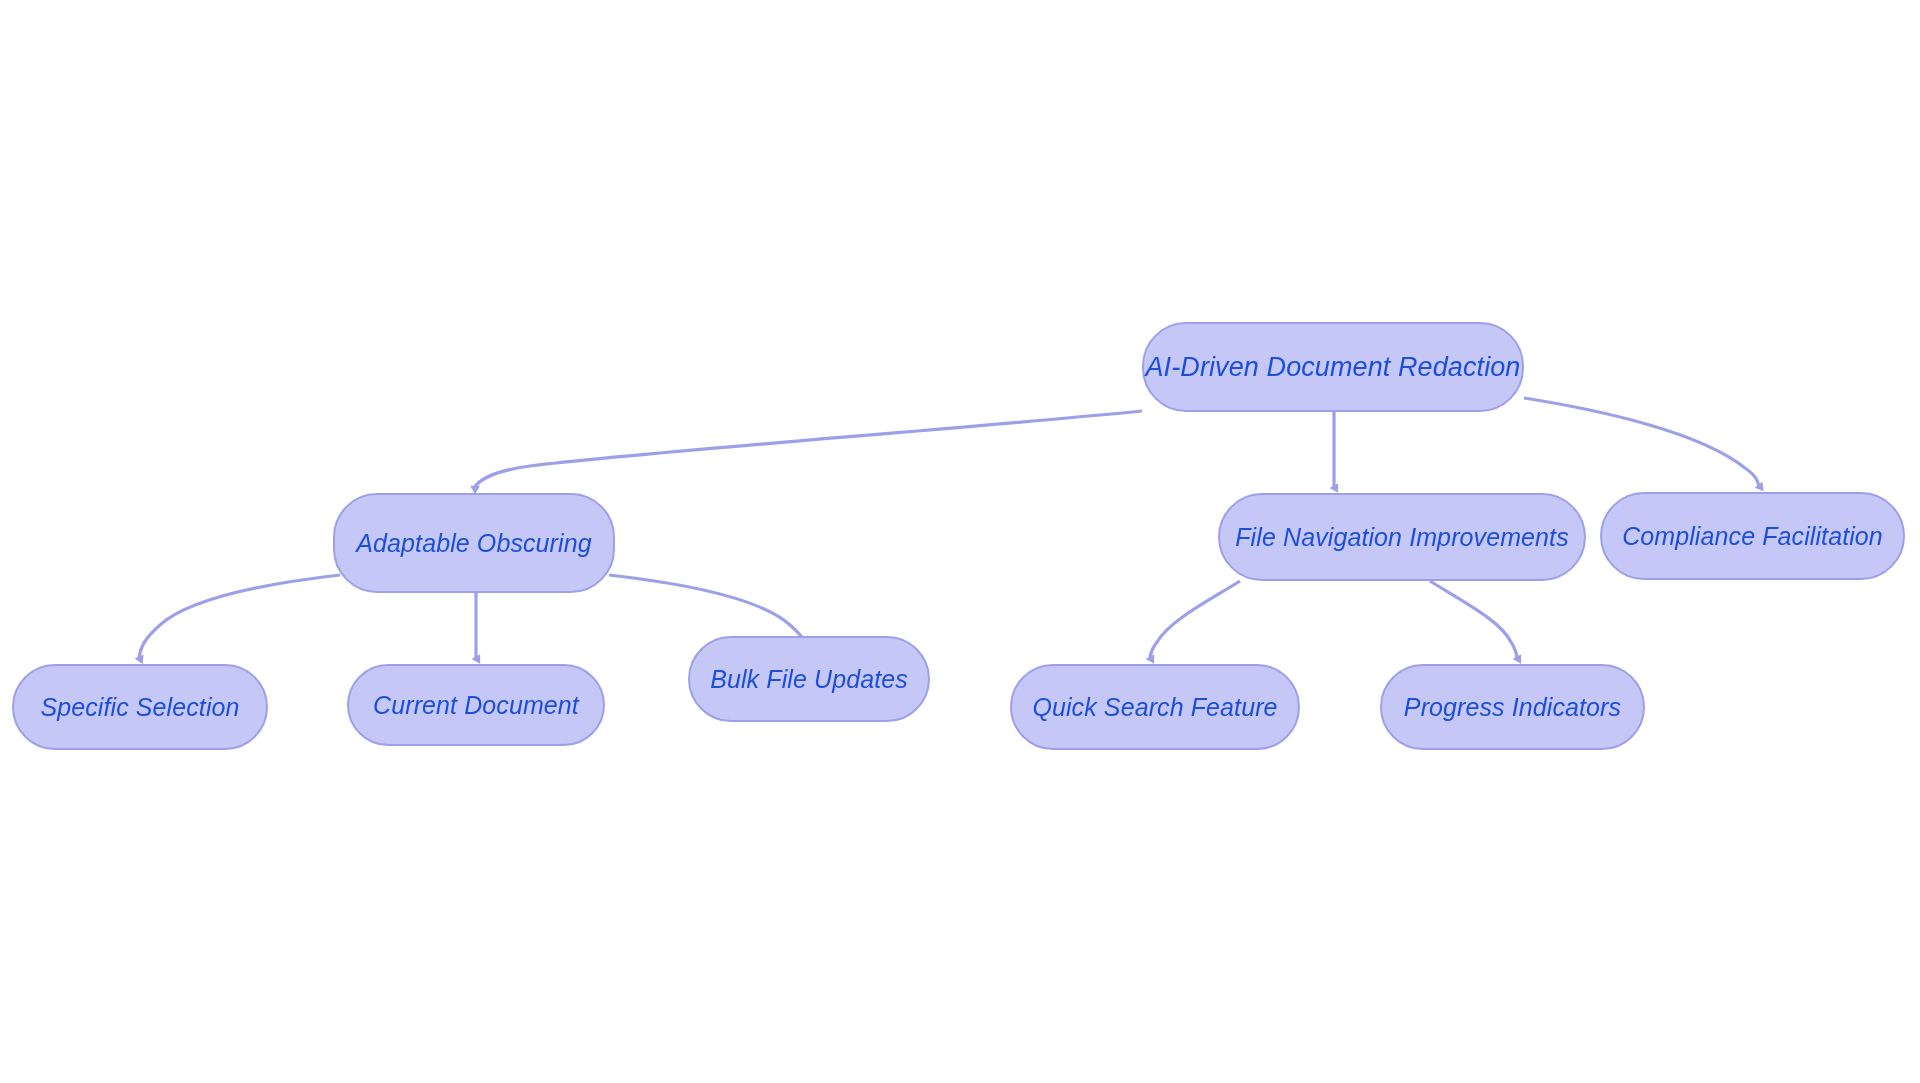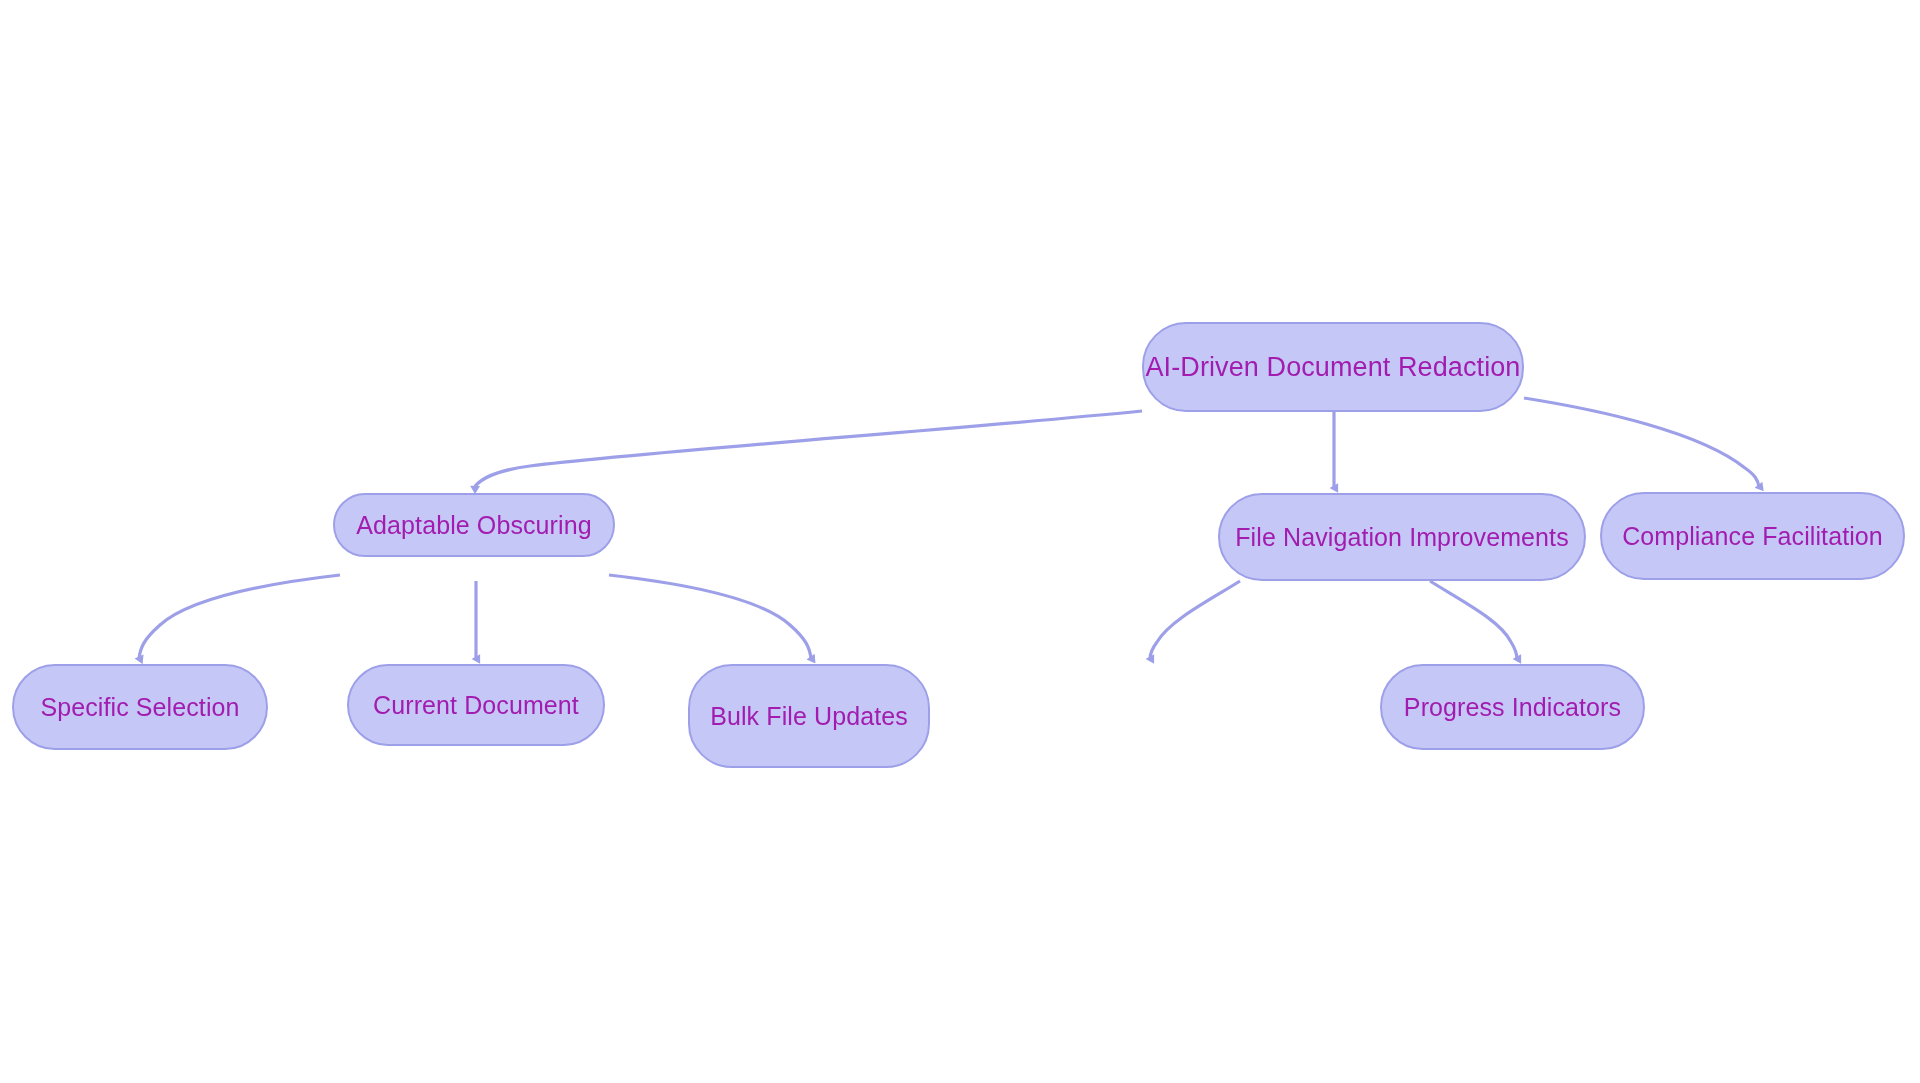--- a/index.html
+++ b/index.html
@@ -35,34 +35,35 @@
     background: #c5c8f7;
     border: 2px solid #9da0e8;
     border-radius: 44px;
     color: #3333cc;
     letter-spacing: 0.1px;
     white-space: nowrap;
   }
   .node-label {
     display: block;
     line-height: 1;
-    color: #a21caf;
+    color: #1d4ed8;
+    font-style: italic;
   }
   .lvl0 { font-size: 27px; }
   .lvl1 { font-size: 25px; }
   .lvl2 { font-size: 25px; }
 
   
   #n-root      { left: 1142px; top: 322px; width: 382px; height: 90px; }
-  #n-adapt     { left: 333px;  top: 493px; width: 282px; height: 64px; }
+  #n-adapt     { left: 333px;  top: 493px; width: 282px; height: 100px; }
   #n-filenav   { left: 1218px; top: 493px; width: 368px; height: 88px; }
   #n-compl     { left: 1600px; top: 492px; width: 305px; height: 88px; }
   #n-specific  { left: 12px;   top: 664px; width: 256px; height: 86px; }
   #n-current   { left: 347px;  top: 664px; width: 258px; height: 82px; }
-  #n-bulk      { left: 688px;  top: 664px; width: 242px; height: 104px; }
+  #n-bulk      { left: 688px;  top: 636px; width: 242px; height: 86px; }
   #n-quick     { left: 1010px; top: 664px; width: 290px; height: 86px; }
   #n-progress  { left: 1380px; top: 664px; width: 265px; height: 86px; }
 </style>
 </head>
 <body>
 
 <div id="canvas">
 
   <svg id="edge-layer" viewBox="0 0 1920 1083" width="1920" height="1083" xmlns="http://www.w3.org/2000/svg">
     <defs>
@@ -109,18 +110,21 @@
   </div>
 
   <div class="node lvl2" id="n-current">
     <span class="node-label">Current Document</span>
   </div>
 
   <div class="node lvl2" id="n-bulk">
     <span class="node-label">Bulk File Updates</span>
   </div>
 
+  <div class="node lvl2" id="n-quick">
+    <span class="node-label">Quick Search Feature</span>
+  </div>
 
   <div class="node lvl2" id="n-progress">
     <span class="node-label">Progress Indicators</span>
   </div>
 
 </div>
 
 </body></html>

